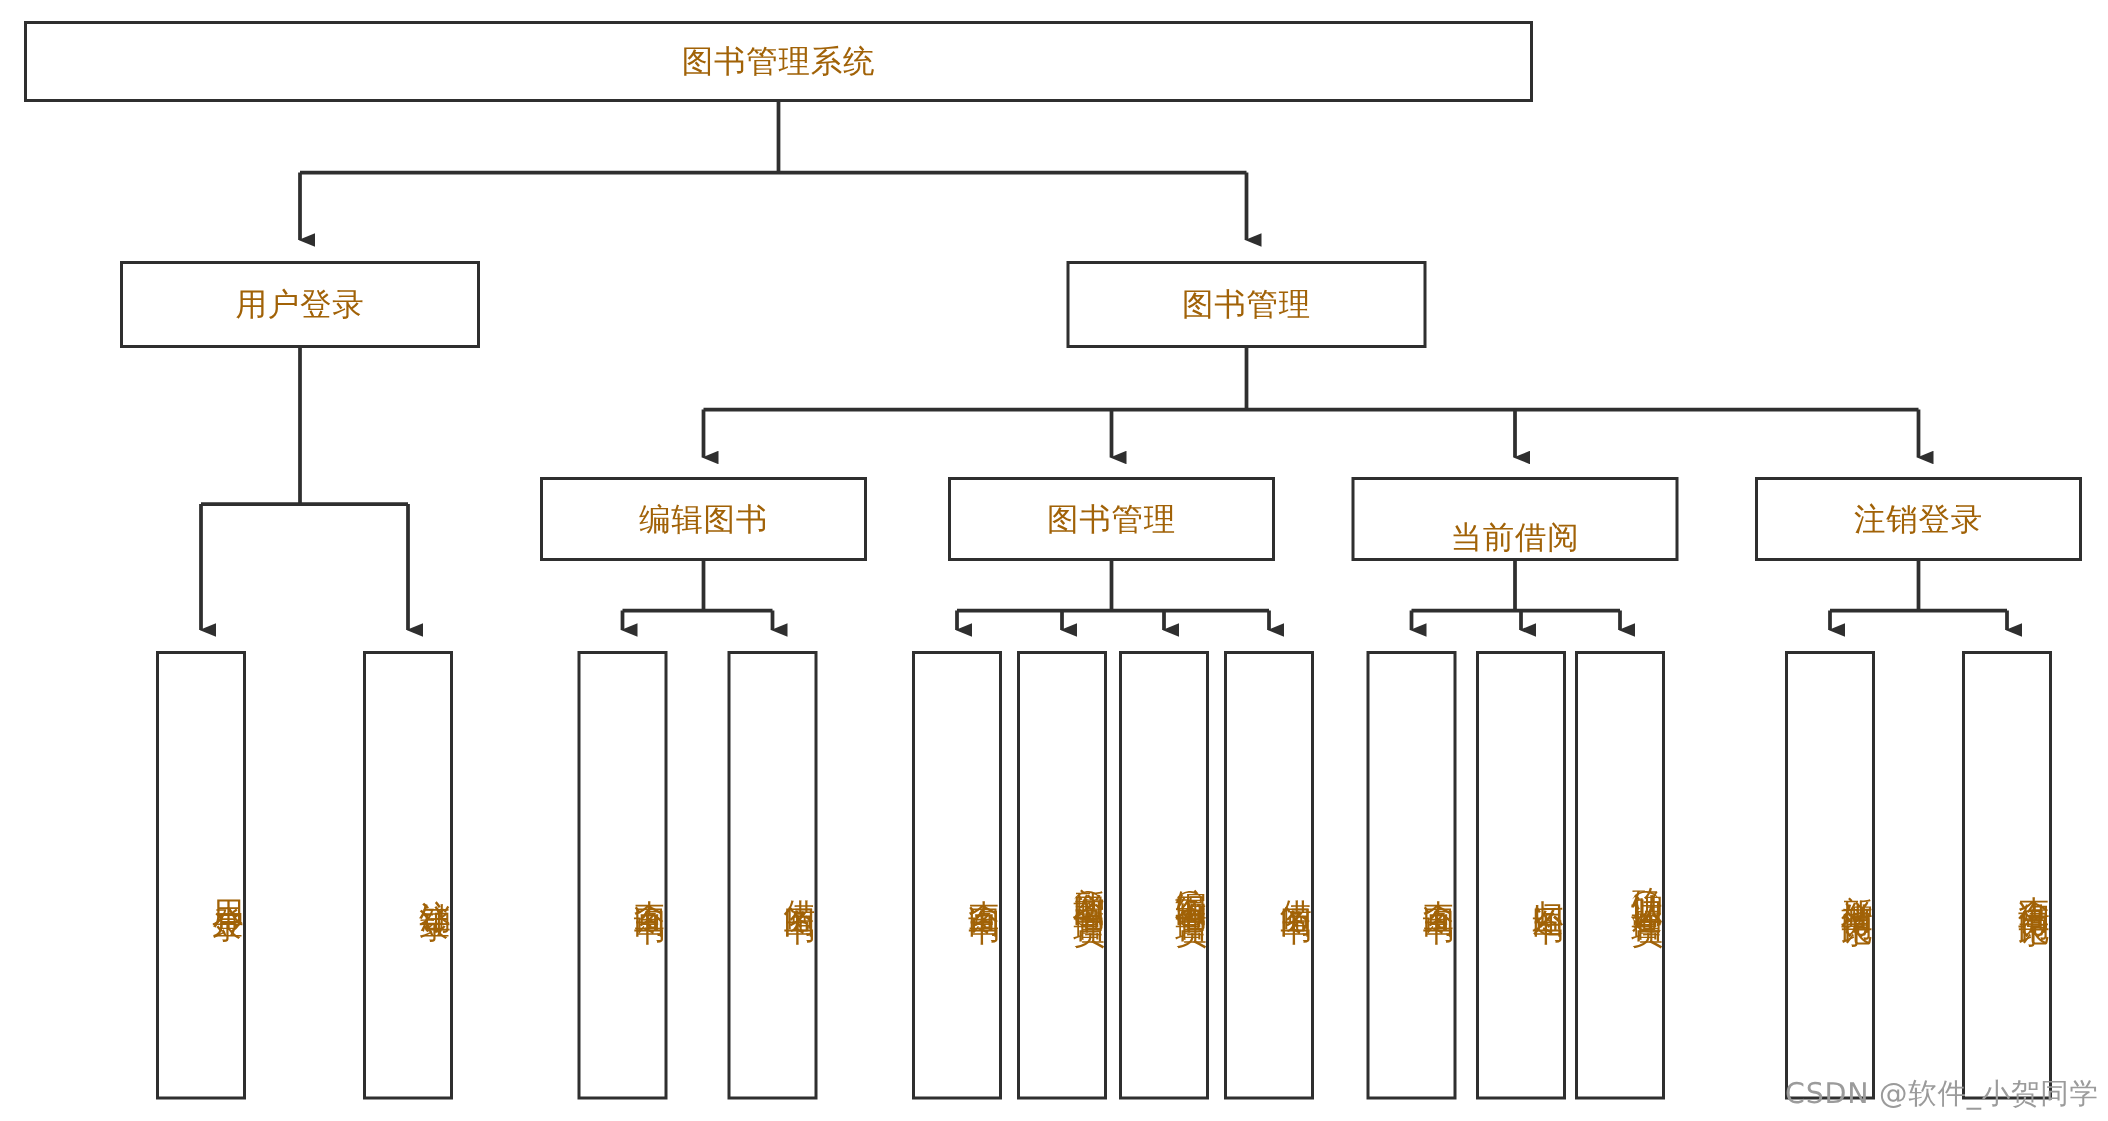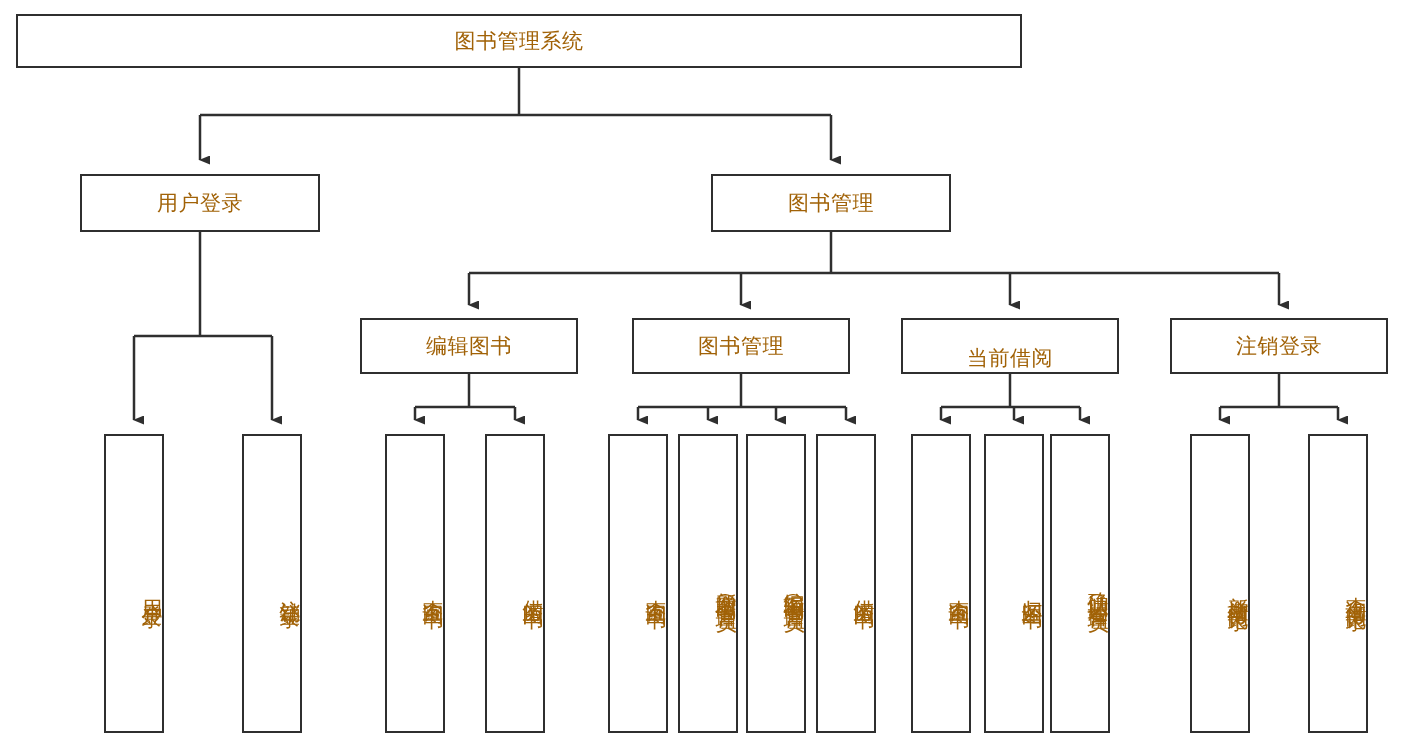--- a/index.html
+++ b/index.html
@@ -181,13 +181,14 @@
         <span class="node-label">确认归还（管理员）</span>
       </div>
       <div class="node-box vertical" style="left: 1190px; top: 434px; width: 60px; height: 299px;">
         <span class="node-label">新增借阅记录</span>
       </div>
       <div class="node-box vertical" style="left: 1308px; top: 434px; width: 60px; height: 299px;">
         <span class="node-label">查询借阅记录</span>
       </div>
     </div>
 
+  <div class="watermark" id="watermark" style="left: 1190px; top: 716px;">CSDN @软件_小贺同学</div>
 </div>
 
 </body></html>

